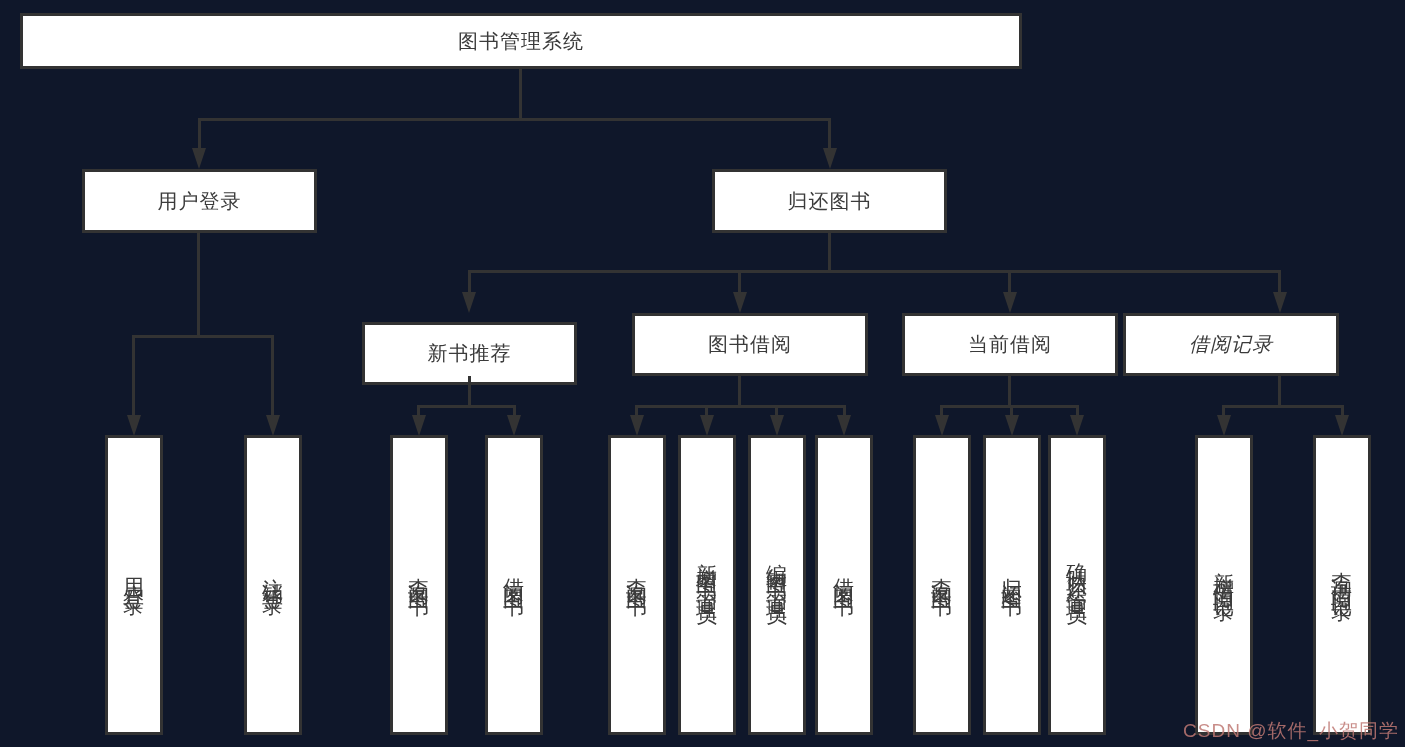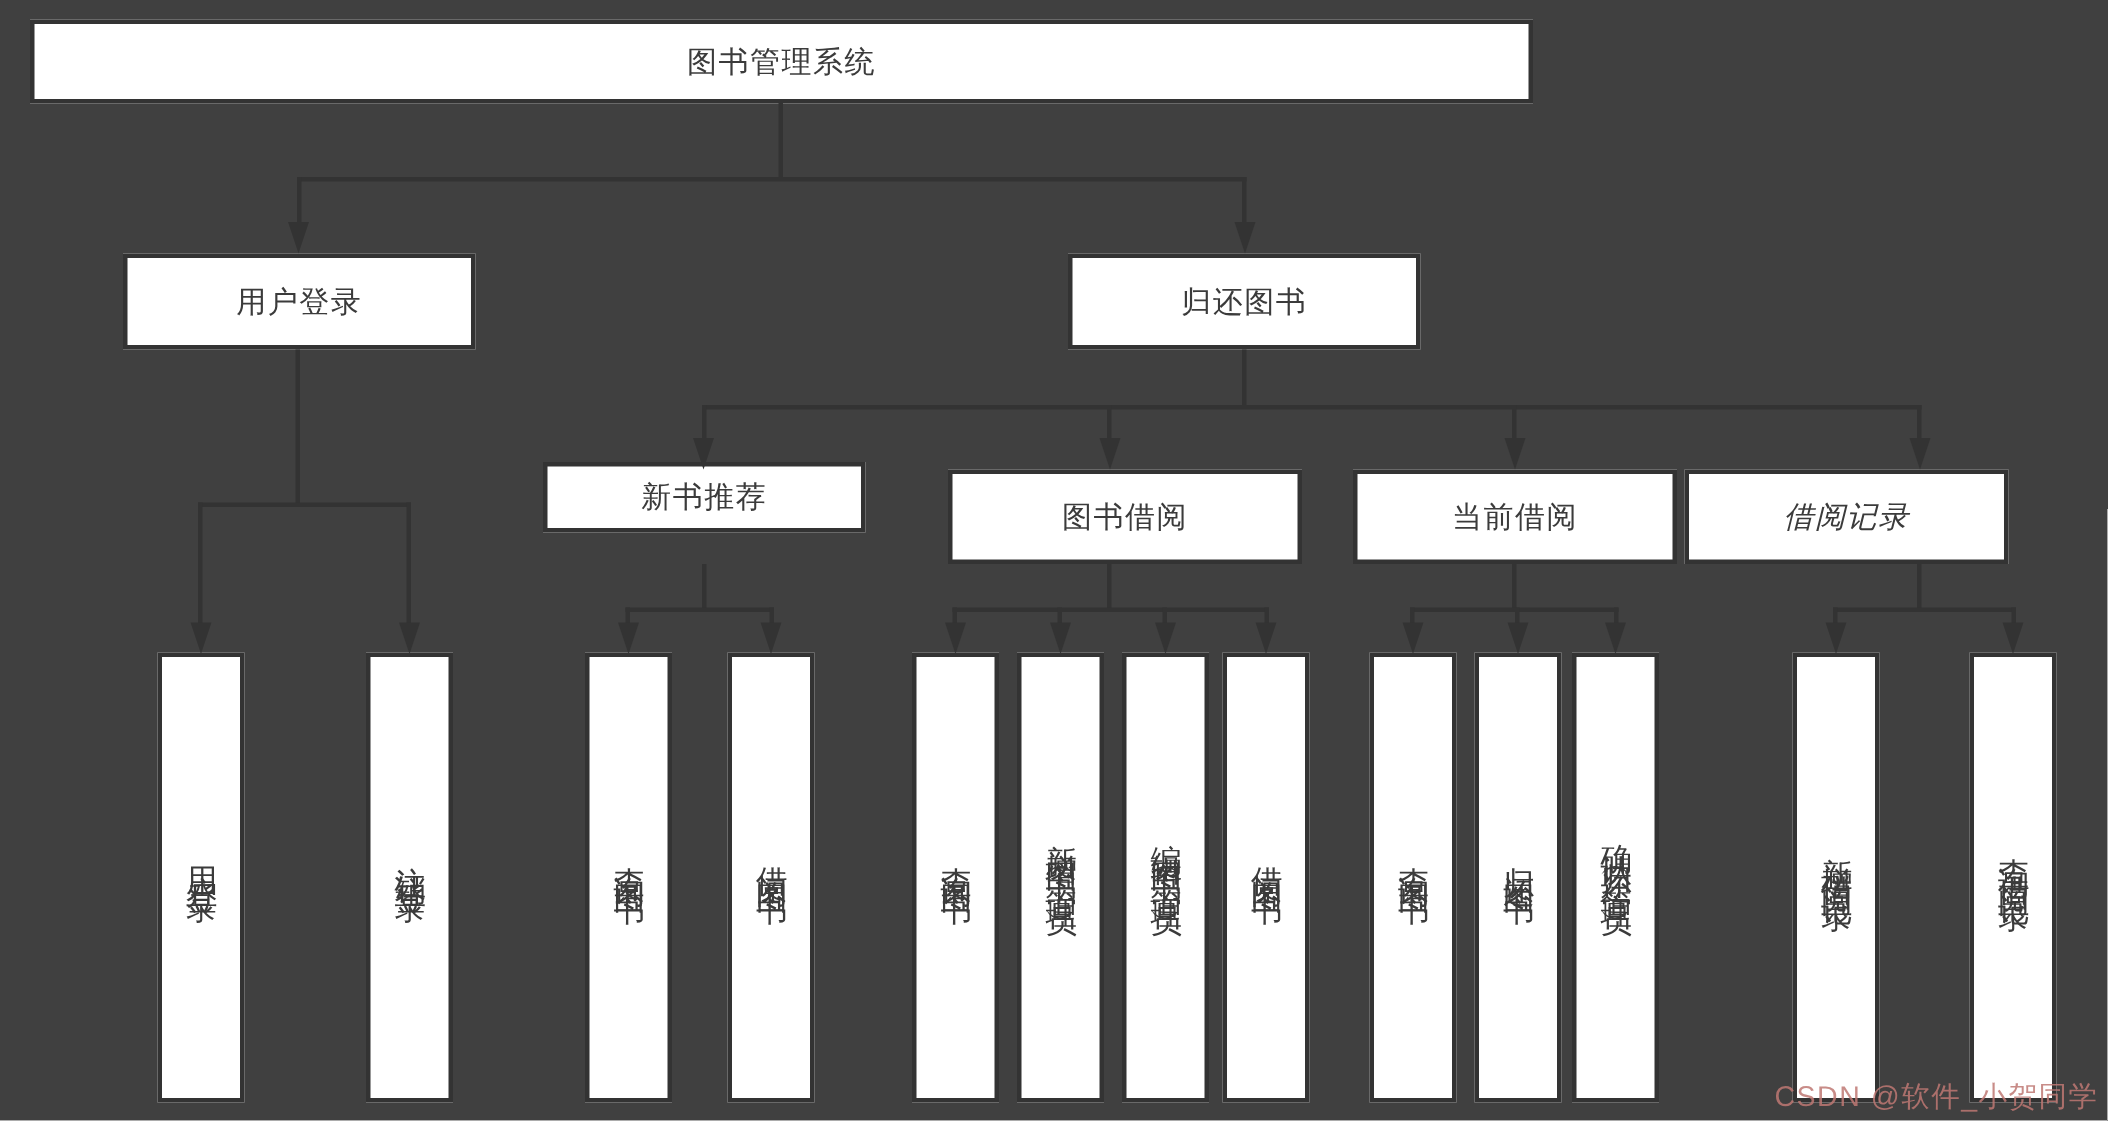--- a/index.html
+++ b/index.html
@@ -5,21 +5,21 @@
   html, body {
     margin: 0;
     padding: 0;
     background: #ffffff;
     font-family: "Liberation Sans", "DejaVu Sans", sans-serif;
   }
   #canvas {
     position: relative;
     width: 1405px;
     height: 747px;
-    background: #404040;
+    background: #0f172a;
     overflow: hidden;
   }
   .box {
     position: absolute;
     background: #ffffff;
     border: 3px solid #333333;
     box-sizing: border-box;
     display: flex;
     align-items: center;
     justify-content: center;
@@ -74,21 +74,21 @@
     <span class="hlabel">图书管理系统</span>
   </div>
 
   <div class="box" style="left:82px; top:169px; width:235px; height:64px;">
     <span class="hlabel">用户登录</span>
   </div>
   <div class="box" style="left:712px; top:169px; width:235px; height:64px;">
     <span class="hlabel">归还图书</span>
   </div>
 
-  <div class="box" style="left:362px; top:308px; width:215px; height:47px;text-align:right;">
+  <div class="box" style="left:362px; top:322px; width:215px; height:63px;text-align:right;">
     <span class="hlabel">新书推荐</span>
   </div>
   <div class="box" style="left:632px; top:313px; width:236px; height:63px;">
     <span class="hlabel">图书借阅</span>
   </div>
   <div class="box" style="left:902px; top:313px; width:216px; height:63px;">
     <span class="hlabel">当前借阅</span>
   </div>
   <div class="box" style="left:1123px; top:313px; width:216px; height:63px;font-style:italic;">
     <span class="hlabel">借阅记录</span>

